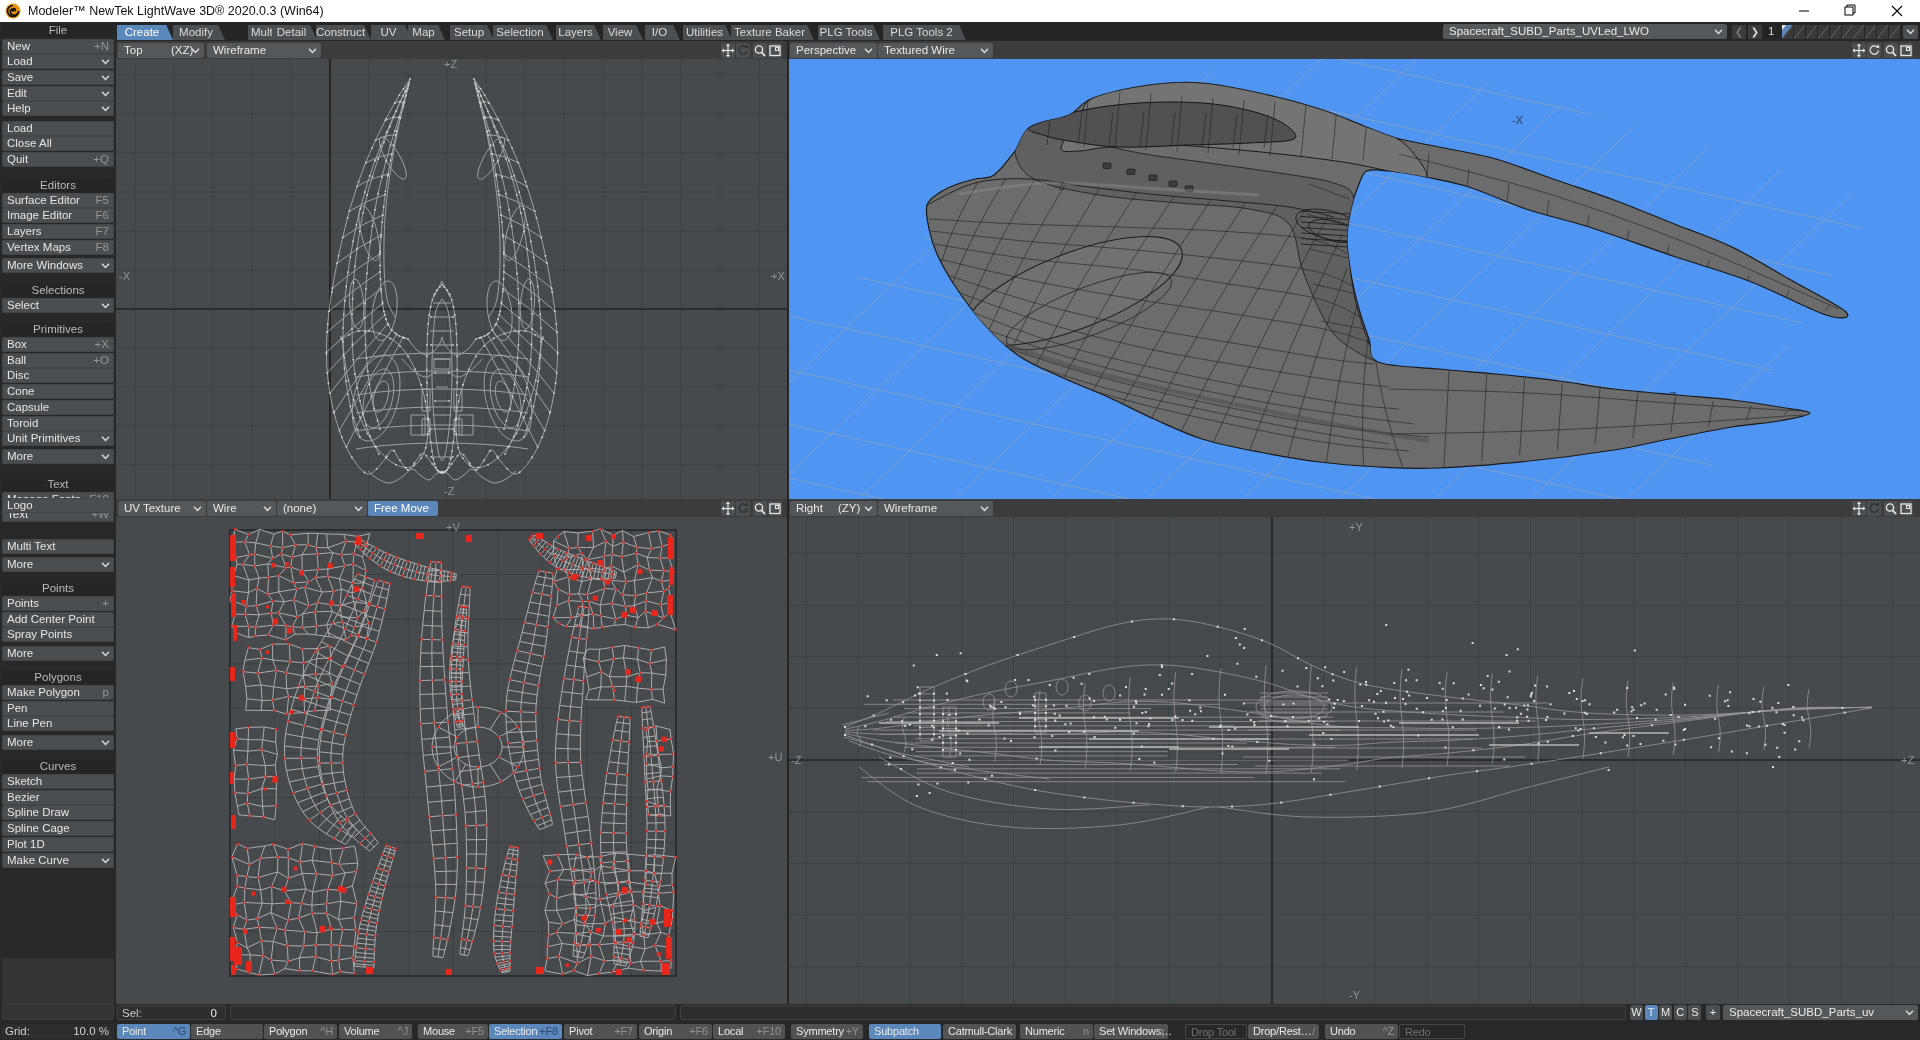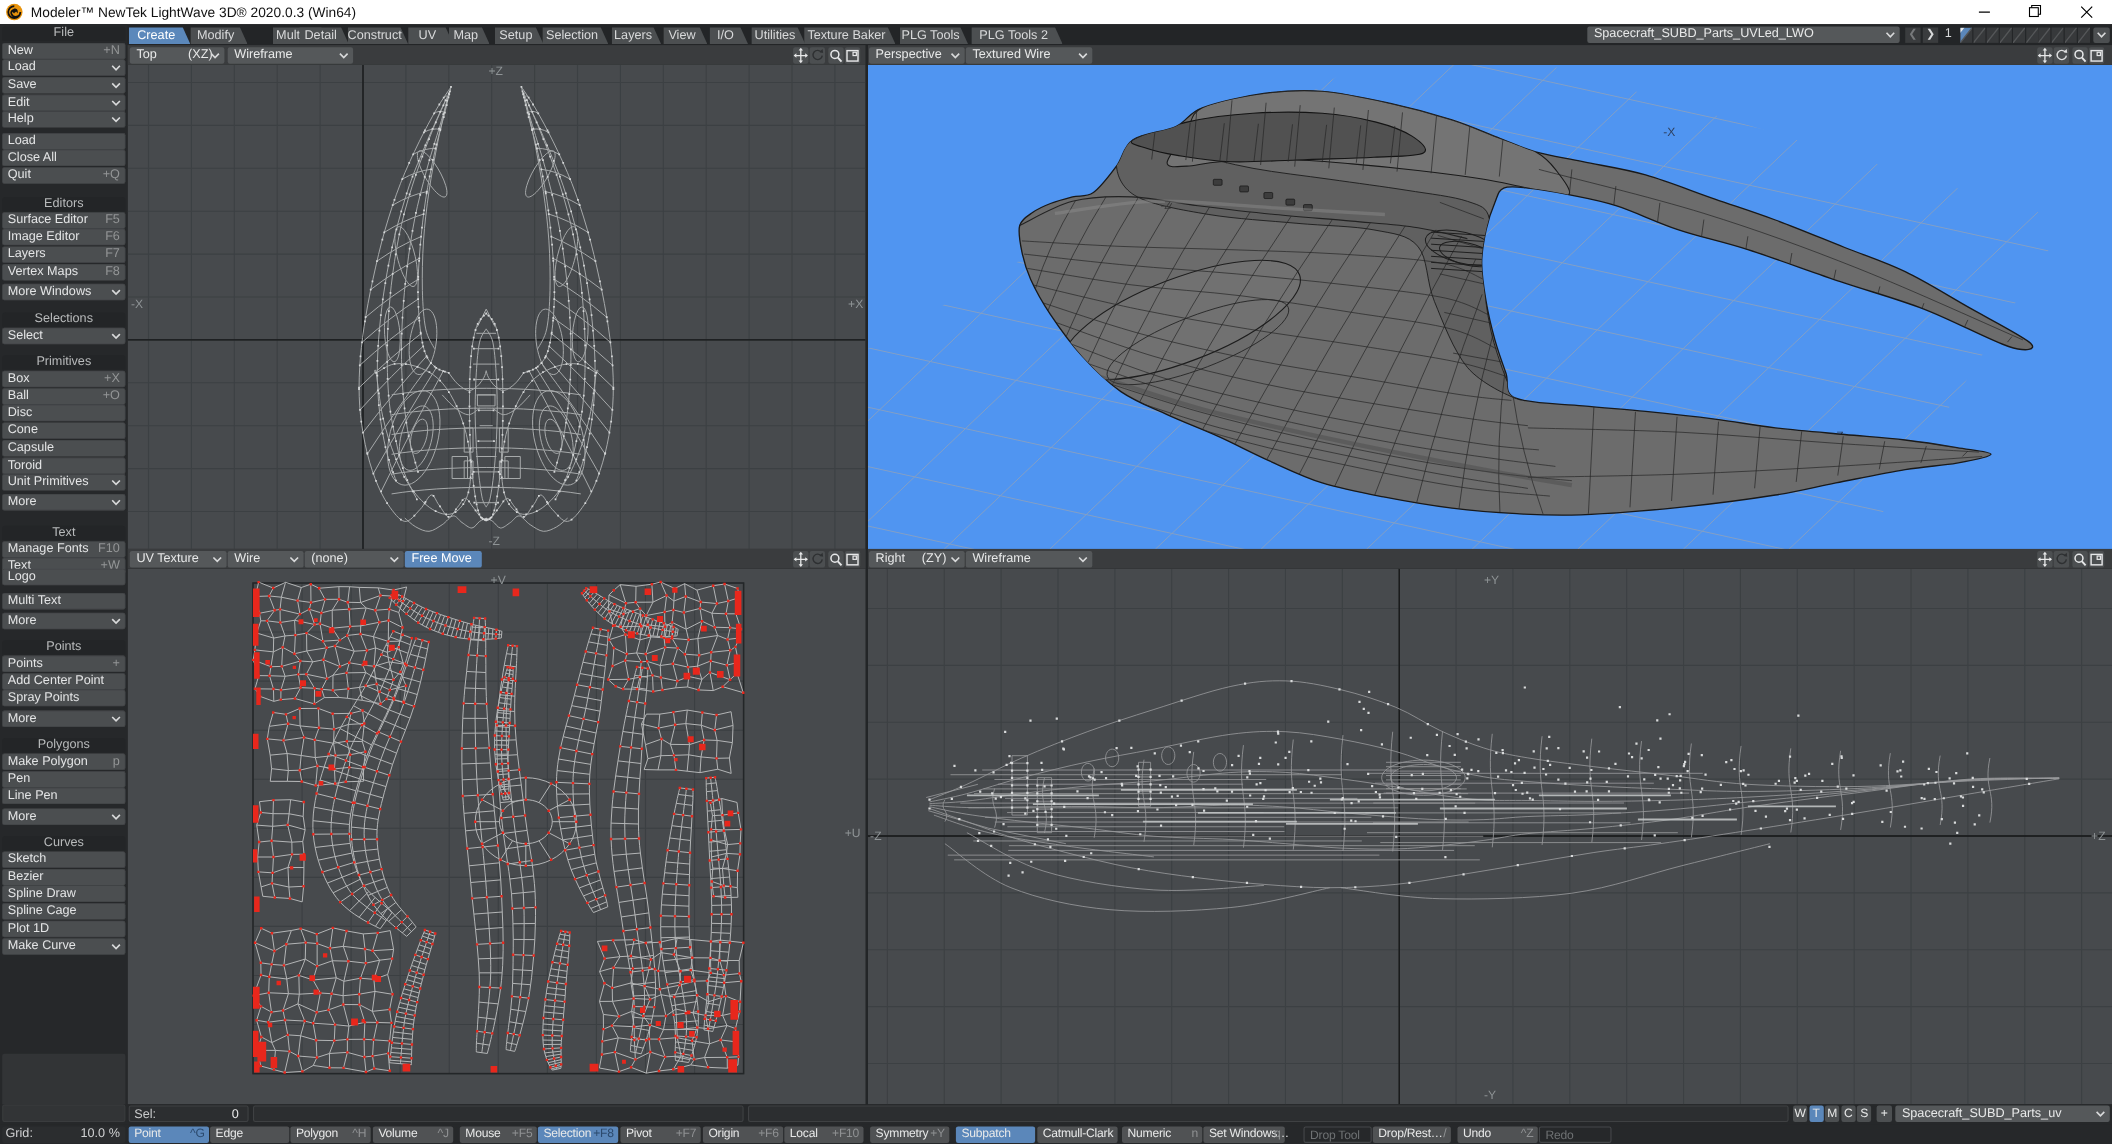--- a/index.html
+++ b/index.html
@@ -147,21 +147,21 @@
     <div class="sbtn" style="top:393.5px;">Toroid</div>
     <div class="sbtn" style="top:409.2px;">Unit Primitives<svg class="chv" width="9" height="6" viewBox="0 0 9 6">
         <path d="M1,0.8L4.5,4.4L8,0.8" stroke="#d8d9da" stroke-width="1.5" fill="none"></path>
       </svg></div>
     <div class="sbtn" style="top:427.4px;">More<svg class="chv" width="9" height="6" viewBox="0 0 9 6">
         <path d="M1,0.8L4.5,4.4L8,0.8" stroke="#d8d9da" stroke-width="1.5" fill="none"></path>
       </svg></div>
     <div class="sbh" style="top:455.5px;height:13px;line-height:13px;">Text</div>
     <div class="sbtn" style="top:469.5px;">Manage Fonts<span class="sc">F10</span></div>
     <div class="sbtn" style="top:485.2px;">Text<span class="sc">+W</span></div>
-    <div class="sbtn" style="top:476px;margin-top:19px;">Logo</div>
+    <div class="sbtn" style="top:476px;">Logo</div>
     <div class="sbtn" style="top:516.6px;">Multi Text</div>
     <div class="sbtn" style="top:534.8px;">More<svg class="chv" width="9" height="6" viewBox="0 0 9 6">
         <path d="M1,0.8L4.5,4.4L8,0.8" stroke="#d8d9da" stroke-width="1.5" fill="none"></path>
       </svg></div>
     <div class="sbh" style="top:560px;height:13px;line-height:13px;">Points</div>
     <div class="sbtn" style="top:574px;">Points<span class="sc">+</span></div>
     <div class="sbtn" style="top:589.7px;">Add Center Point</div>
     <div class="sbtn" style="top:605.4px;">Spray Points</div>
     <div class="sbtn" style="top:623.6px;">More<svg class="chv" width="9" height="6" viewBox="0 0 9 6">
         <path d="M1,0.8L4.5,4.4L8,0.8" stroke="#d8d9da" stroke-width="1.5" fill="none"></path>

